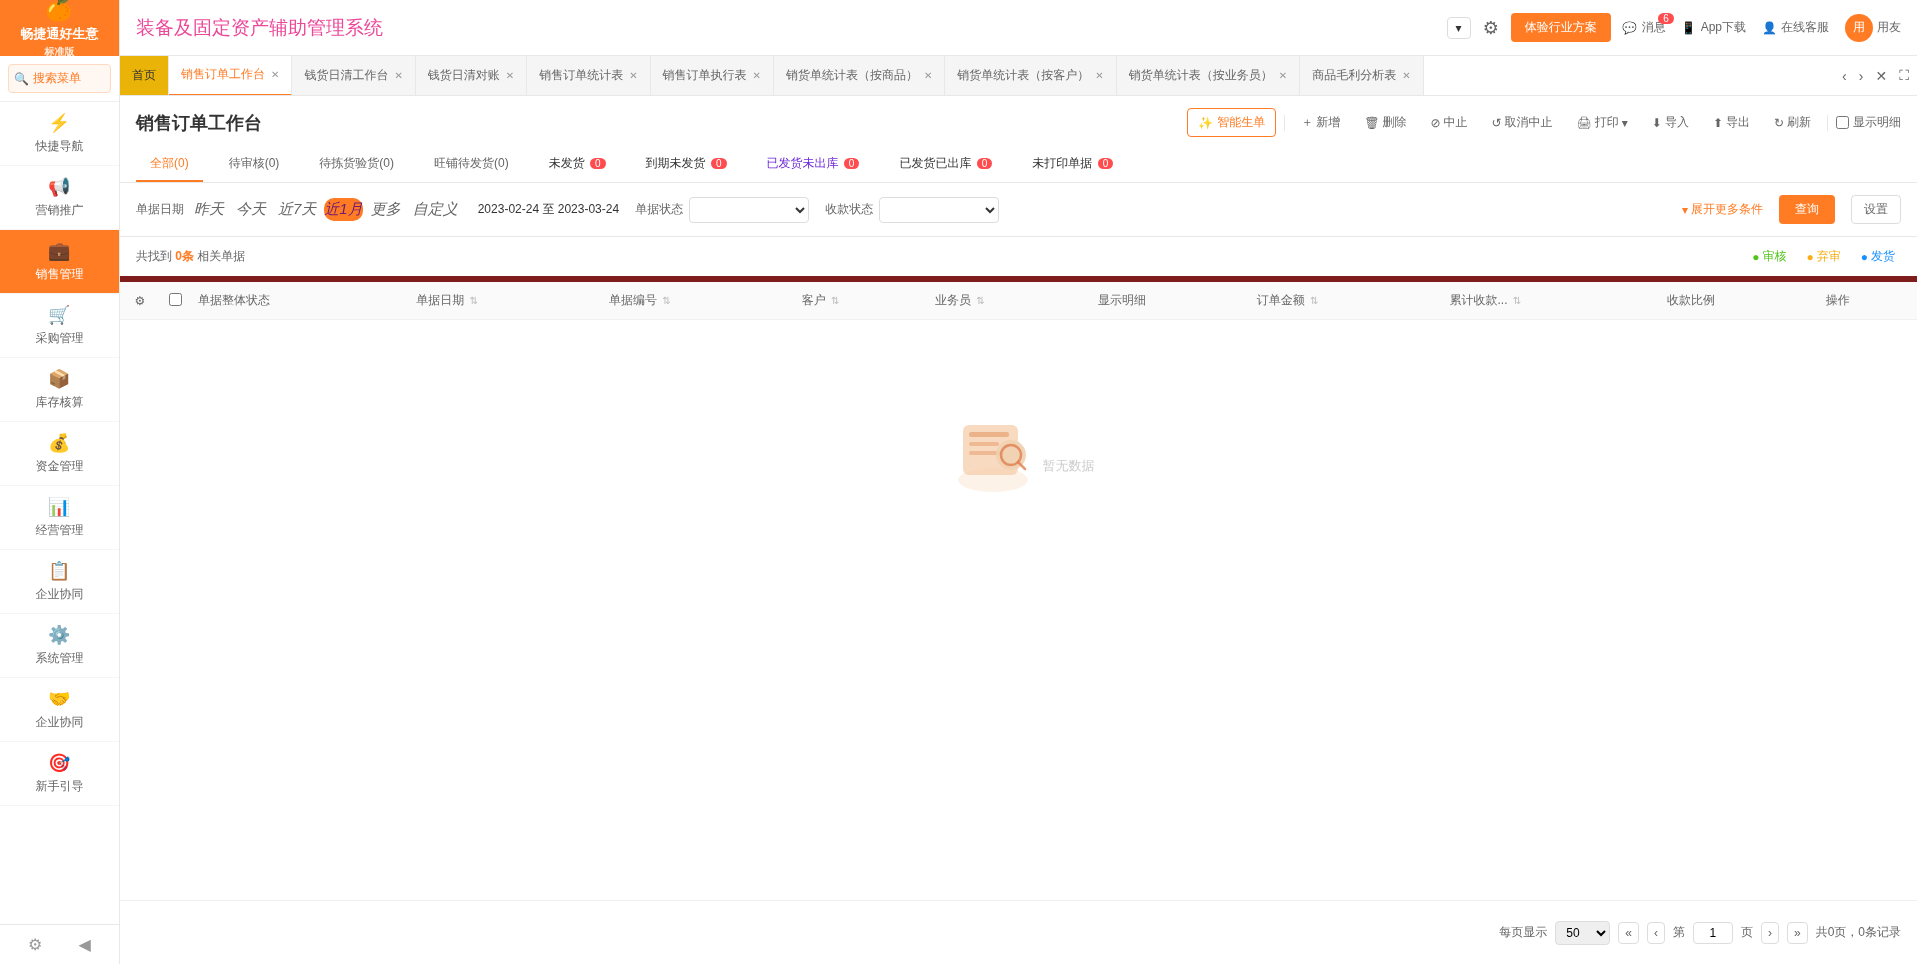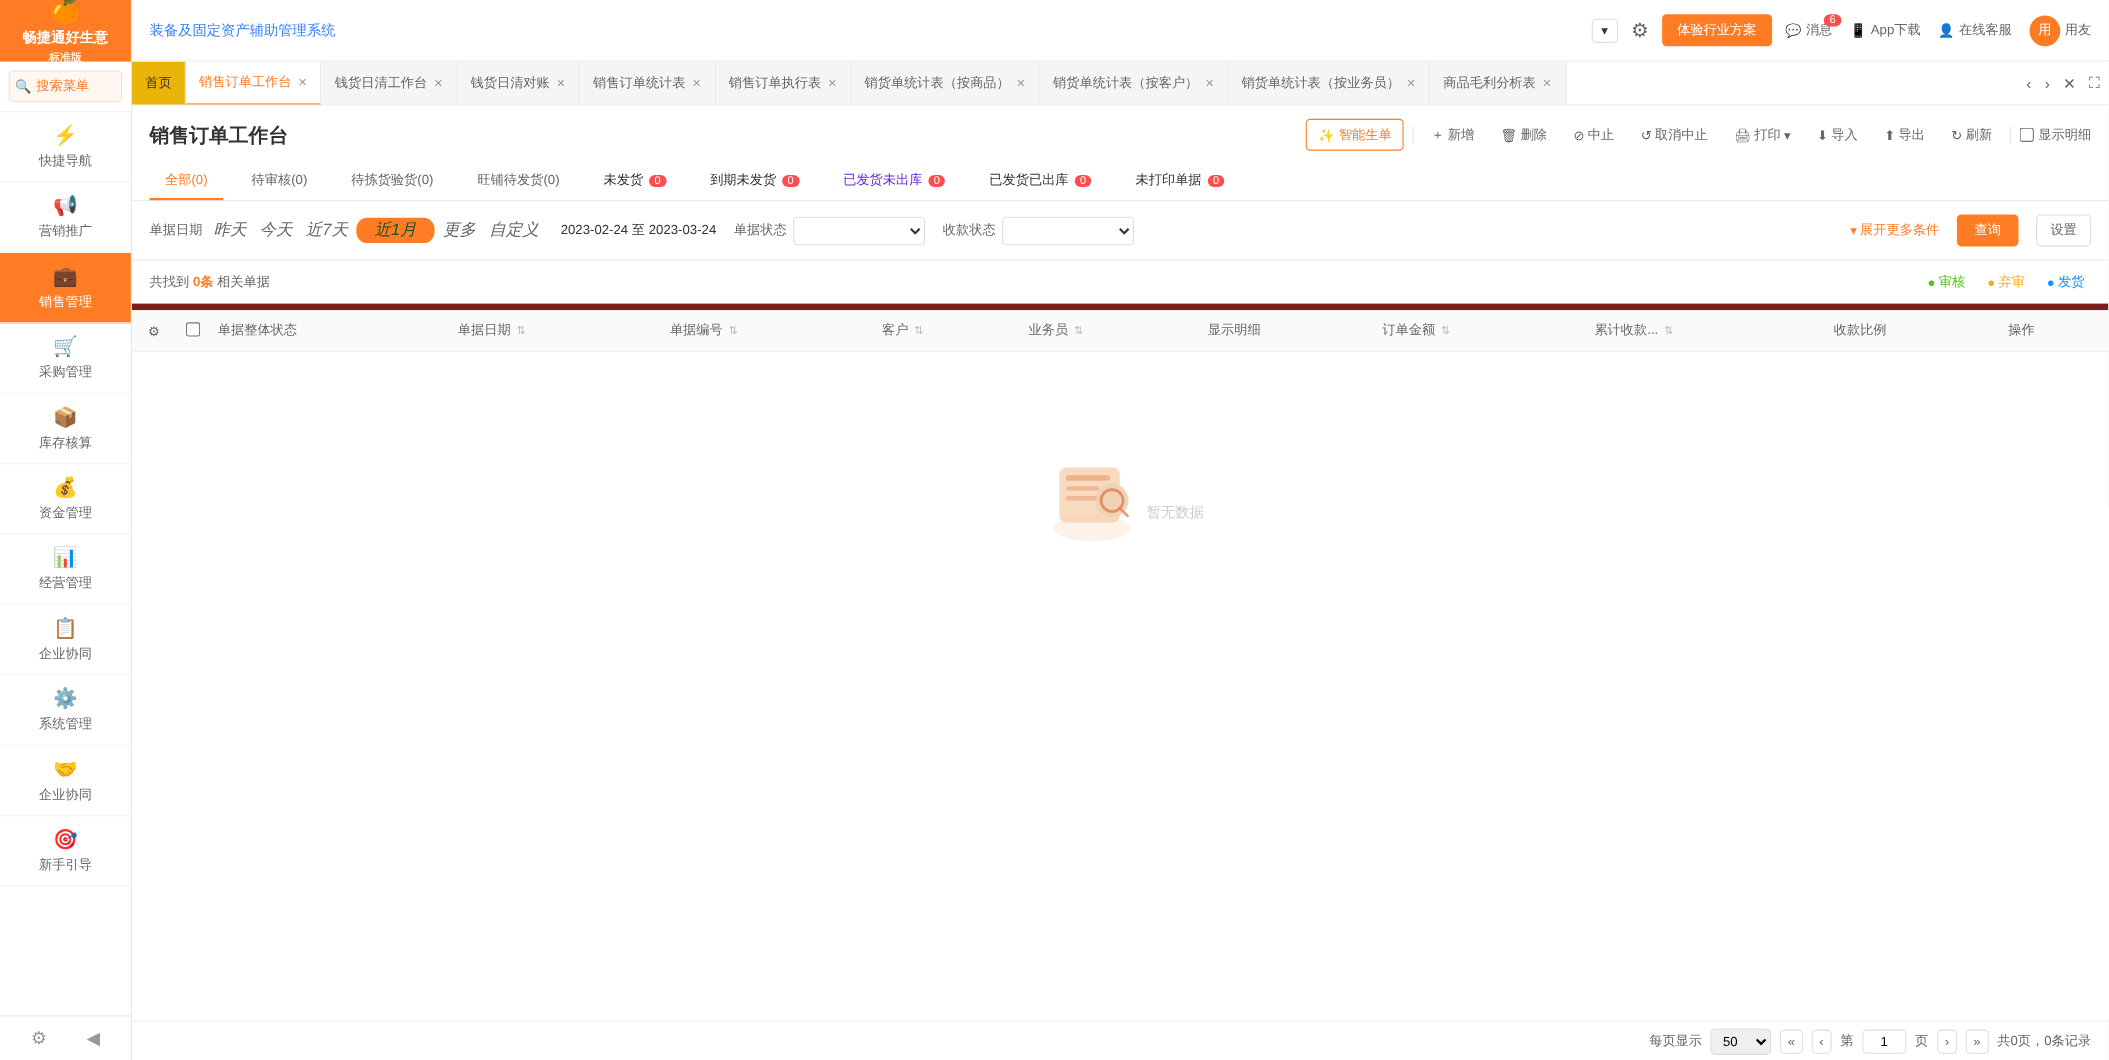--- a/index.html
+++ b/index.html
@@ -17,21 +17,21 @@
     .sidebar-item.active { background: #ff7c24; color: #fff; }
     .sidebar-item .icon { font-size: 18px; }
     .sidebar-bottom { padding: 10px; display: flex; justify-content: space-around; border-top: 1px solid #e8e8e8; }
     .sidebar-bottom-btn { background: none; border: none; cursor: pointer; color: #999; font-size: 16px; }
 
     
     .main { flex: 1; display: flex; flex-direction: column; overflow: hidden; }
 
     
     .topbar { height: 56px; background: #fff; border-bottom: 1px solid #e8e8e8; display: flex; align-items: center; padding: 0 16px; gap: 12px; flex-shrink: 0; }
-    .topbar-title { font-size: 13px; color: #3b82f6; flex: 1; display: flex; align-items: center; gap: 8px; }
+    .topbar-title { font-size: 19px; color: #ec4899; flex: 1; display: flex; align-items: center; gap: 8px; }
     .topbar-dropdown { background: none; border: 1px solid #ddd; border-radius: 4px; padding: 3px 8px; cursor: pointer; font-size: 12px; color: #333; }
     .topbar-settings { color: #666; font-size: 18px; cursor: pointer; }
     .topbar-action-btn { background: #ff7c24; color: #fff; border: none; border-radius: 4px; padding: 6px 14px; cursor: pointer; font-size: 12px; }
     .topbar-right { display: flex; align-items: center; gap: 16px; }
     .topbar-right-item { display: flex; align-items: center; gap: 4px; color: #666; font-size: 12px; cursor: pointer; position: relative; }
     .badge { background: #ff4d4f; color: #fff; border-radius: 10px; padding: 0 5px; font-size: 10px; position: absolute; top: -6px; right: -8px; }
     .avatar { width: 28px; height: 28px; background: #ff7c24; border-radius: 50%; display: flex; align-items: center; justify-content: center; color: #fff; font-size: 12px; }
 
     
     .tabbar { height: 40px; background: #fff; border-bottom: 1px solid #e8e8e8; display: flex; align-items: center; overflow: hidden; flex-shrink: 0; }
@@ -60,21 +60,21 @@
     .filter-tab.active { color: #ff7c24; border-bottom: 2px solid #ff7c24; font-weight: 500; }
     .filter-tab .count-badge { background: #ff4d4f; color: #fff; border-radius: 10px; padding: 0 5px; font-size: 10px; margin-left: 2px; }
 
     
     .filter-area { background: #fff; padding: 12px 16px; border-bottom: 1px solid #e8e8e8; flex-shrink: 0; }
     .filter-row { display: flex; align-items: center; gap: 16px; flex-wrap: wrap; }
     .filter-item { display: flex; align-items: center; gap: 6px; font-size: 12px; }
     .filter-label { color: #666; white-space: nowrap; }
     .date-shortcuts { display: flex; gap: 4px; }
     .date-shortcut { background: none; border: none; cursor: pointer; font-size: 15px; color: #666; padding: 2px 4px; border-radius: 3px; font-style: italic; }
-    .date-shortcut.active { background: #ff7c24; color: #14532d; border-radius: 10px; padding: 2px 16px; }
+    .date-shortcut.active { background: #ff7c24; color: #701a75; border-radius: 10px; padding: 2px 0; }
     .date-range { font-size: 12px; color: #333; }
     .filter-select { border: 1px solid #ddd; border-radius: 4px; padding: 4px 8px; font-size: 12px; cursor: pointer; background: #fff; color: #333; min-width: 120px; }
     .expand-btn { background: none; border: none; cursor: pointer; color: #ff7c24; font-size: 12px; display: flex; align-items: center; gap: 3px; margin-left: auto; }
     .query-btn { background: #ff7c24; color: #fff; border: none; border-radius: 4px; padding: 6px 16px; cursor: pointer; font-size: 12px; }
     .set-btn { background: #fff; color: #666; border: 1px solid #ddd; border-radius: 4px; padding: 5px 12px; cursor: pointer; font-size: 12px; }
 
     
     .table-area { flex: 1; overflow: auto; background: #fff; margin: 0; }
     .table-toolbar { padding: 8px 16px; display: flex; align-items: center; gap: 8px; border-bottom: 6px solid #7f1d1d; }
     .table-info { font-size: 12px; color: #666; flex: 1; }
@@ -90,21 +90,21 @@
     th .sort-icon { color: #bbb; font-size: 10px; margin-left: 2px; }
     .col-settings { width: 40px; text-align: center; }
     .col-checkbox { width: 30px; text-align: center; }
 
     
     .empty-state { display: flex; flex-direction: row; align-items: center; justify-content: center; padding: 80px 0; color: #bbb; }
     .empty-icon { font-size: 80px; margin-bottom: 12px; color: #f5cba7; }
     .empty-text { font-size: 13px; color: #ccc; }
 
     
-    .pagination { height: 36px; background: #fff; border-top: 1px solid #f0f0f0; display: flex; align-items: center; justify-content: flex-end; padding: 0 16px; gap: 8px; flex-shrink: 0; }
+    .pagination { height: 64px; background: #fff; border-top: 1px solid #f0f0f0; display: flex; align-items: center; justify-content: flex-end; padding: 0 16px; gap: 8px; flex-shrink: 0; }
     .page-size-select { border: 1px solid #ddd; border-radius: 4px; padding: 3px 6px; font-size: 12px; }
     .page-btn { background: none; border: 1px solid #ddd; border-radius: 4px; padding: 3px 6px; cursor: pointer; font-size: 12px; color: #666; }
     .page-input { border: 1px solid #ddd; border-radius: 4px; padding: 3px 6px; font-size: 12px; width: 40px; text-align: center; }
     .page-info { font-size: 12px; color: #666; }
 
     
     .table-scroll { overflow-x: auto; }
     .table-scroll::-webkit-scrollbar { height: 6px; }
     .table-scroll::-webkit-scrollbar-track { background: #f5f5f5; }
     .table-scroll::-webkit-scrollbar-thumb { background: #ccc; border-radius: 3px; }

